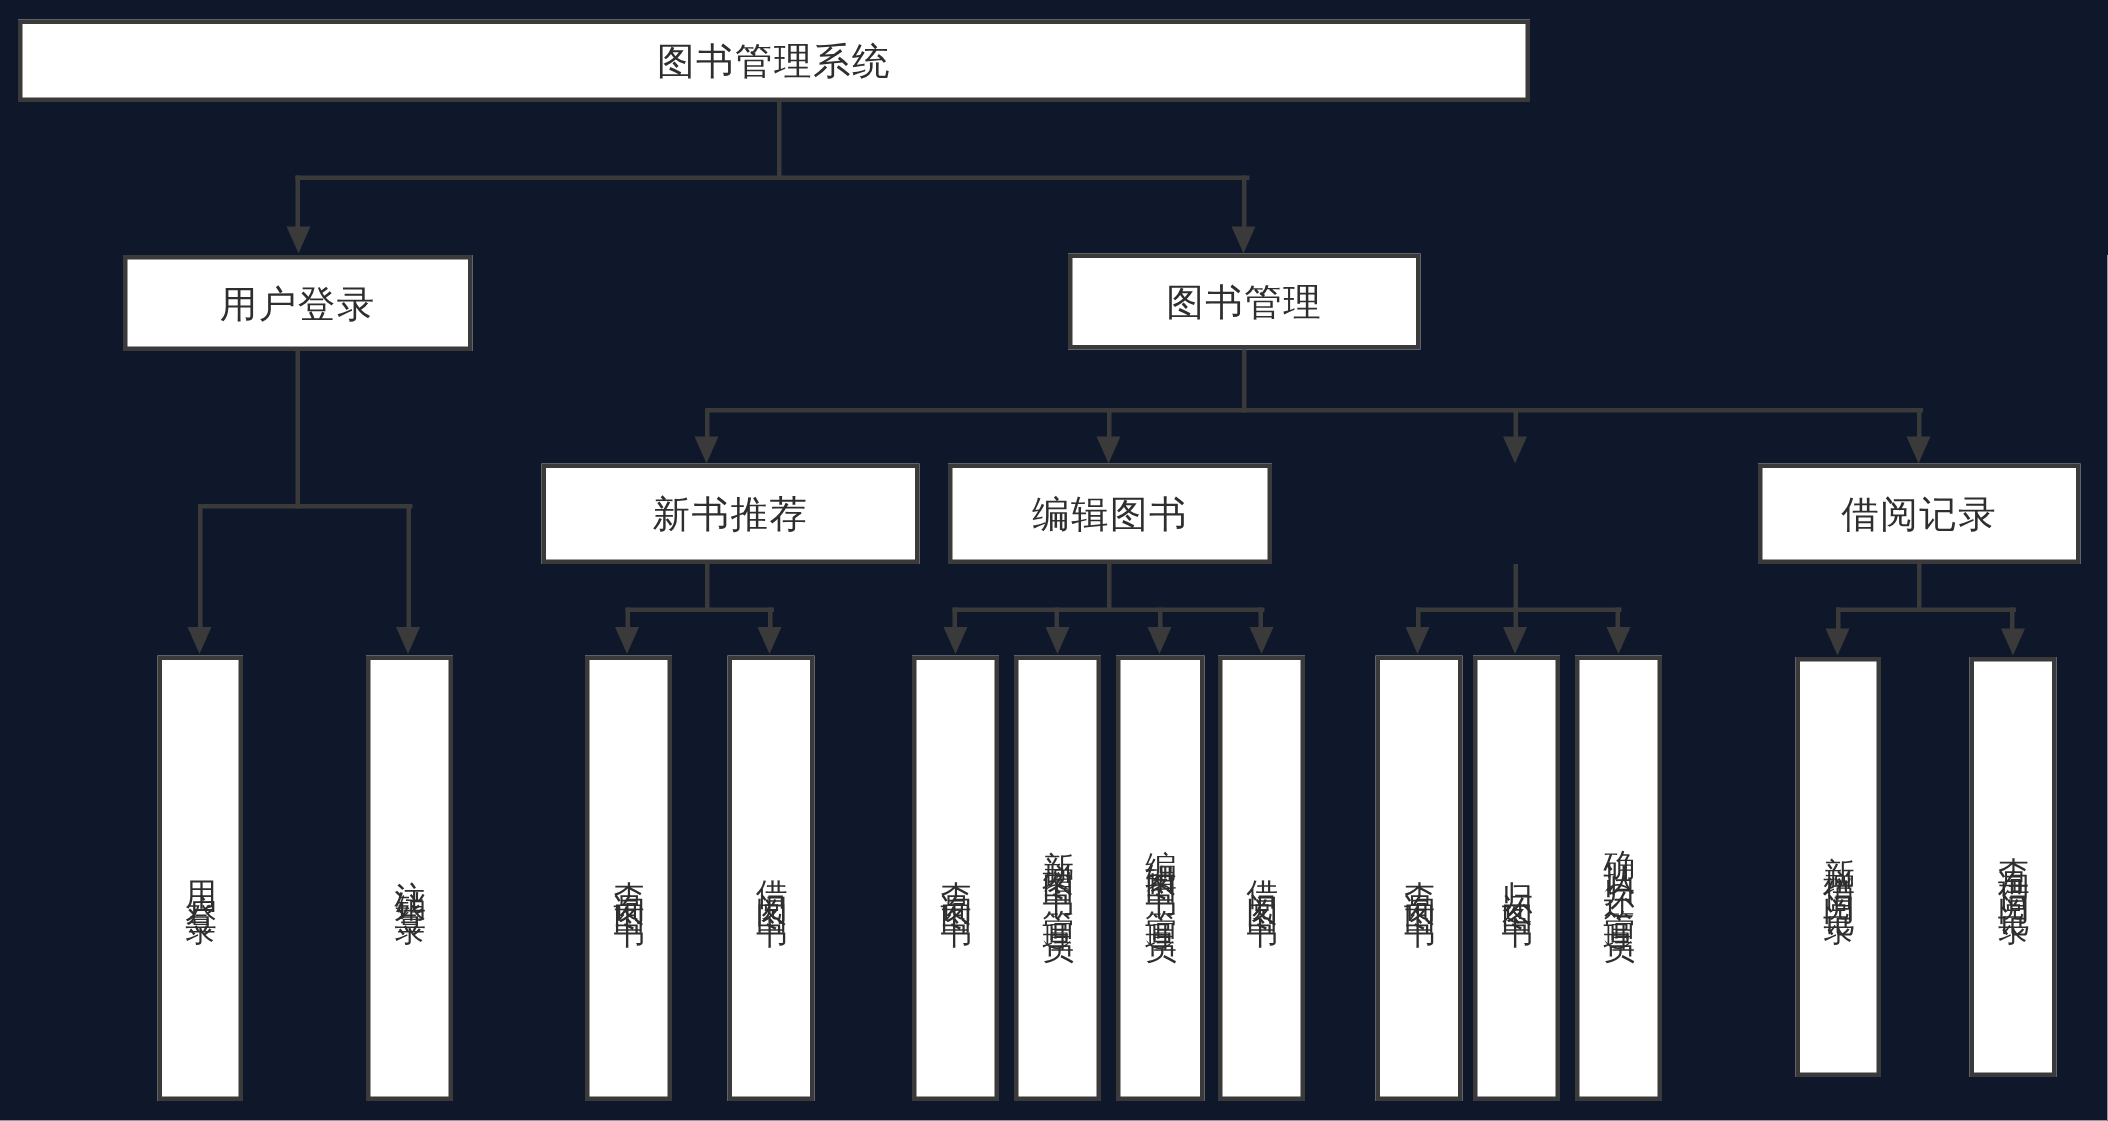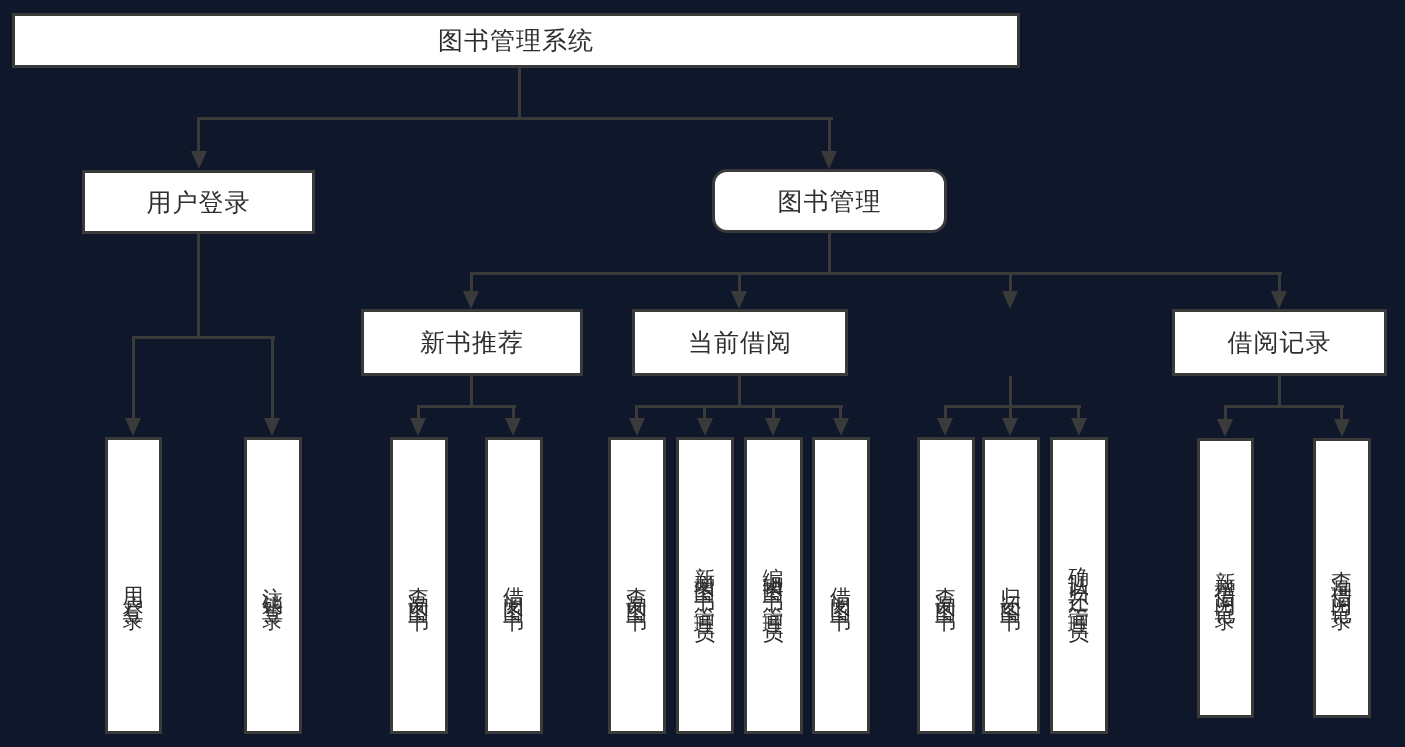--- a/index.html
+++ b/index.html
@@ -71,21 +71,21 @@
   <div class="vline" style="left:518px; top:68px; width:3px; height:52px;"></div>
   <div class="hline" style="left:197px; top:117px; width:636px; height:3px;"></div>
   <div class="vline" style="left:197px; top:117px; width:3px; height:36px;"></div>
   <div class="vline" style="left:828px; top:117px; width:3px; height:36px;"></div>
   <div class="arrow" style="left:191px; top:151px;"></div>
   <div class="arrow" style="left:821px; top:151px;"></div>
 
   <div class="box hbox" style="left:82px; top:170px; width:233px; height:64px;">
     <span>用户登录</span>
   </div>
-  <div class="box hbox" style="left:712px; top:169px; width:235px; height:64px;border-radius:15px;">
+  <div class="box hbox" style="left:712px; top:169px; width:235px; height:64px;">
     <span>图书管理</span>
   </div>
 
   <div class="vline" style="left:197px; top:234px; width:3px; height:105px;"></div>
   <div class="hline" style="left:132px; top:336px; width:143px; height:3px;"></div>
   <div class="vline" style="left:132px; top:336px; width:3px; height:85px;"></div>
   <div class="vline" style="left:271px; top:336px; width:3px; height:85px;"></div>
   <div class="arrow" style="left:125px; top:418px;"></div>
   <div class="arrow" style="left:264px; top:418px;"></div>
 
@@ -93,25 +93,25 @@
   <div class="hline" style="left:470px; top:272px; width:812px; height:3px;"></div>
   <div class="vline" style="left:470px; top:272px; width:3px; height:23px;"></div>
   <div class="vline" style="left:738px; top:272px; width:3px; height:23px;"></div>
   <div class="vline" style="left:1009px; top:272px; width:3px; height:23px;"></div>
   <div class="vline" style="left:1278px; top:272px; width:3px; height:23px;"></div>
   <div class="arrow" style="left:463px; top:291px;"></div>
   <div class="arrow" style="left:731px; top:291px;"></div>
   <div class="arrow" style="left:1002px; top:291px;"></div>
   <div class="arrow" style="left:1271px; top:291px;"></div>
 
-  <div class="box hbox" style="left:361px; top:309px; width:222px; height:67px;">
+  <div class="box hbox" style="left:361px; top:309px; width:252px; height:67px;">
     <span>新书推荐</span>
   </div>
   <div class="box hbox" style="left:632px; top:309px; width:216px; height:67px;">
-    <span>当前借阅</span>
+    <span>编辑图书</span>
   </div>
   <div class="box hbox" style="left:1172px; top:309px; width:215px; height:67px;">
     <span>借阅记录</span>
   </div>
 
   <div class="vline" style="left:470px; top:376px; width:3px; height:32px;"></div>
   <div class="hline" style="left:417px; top:405px; width:99px; height:3px;"></div>
   <div class="vline" style="left:417px; top:405px; width:3px; height:16px;"></div>
   <div class="vline" style="left:512px; top:405px; width:3px; height:16px;"></div>
   <div class="arrow" style="left:410px; top:418px;"></div>

